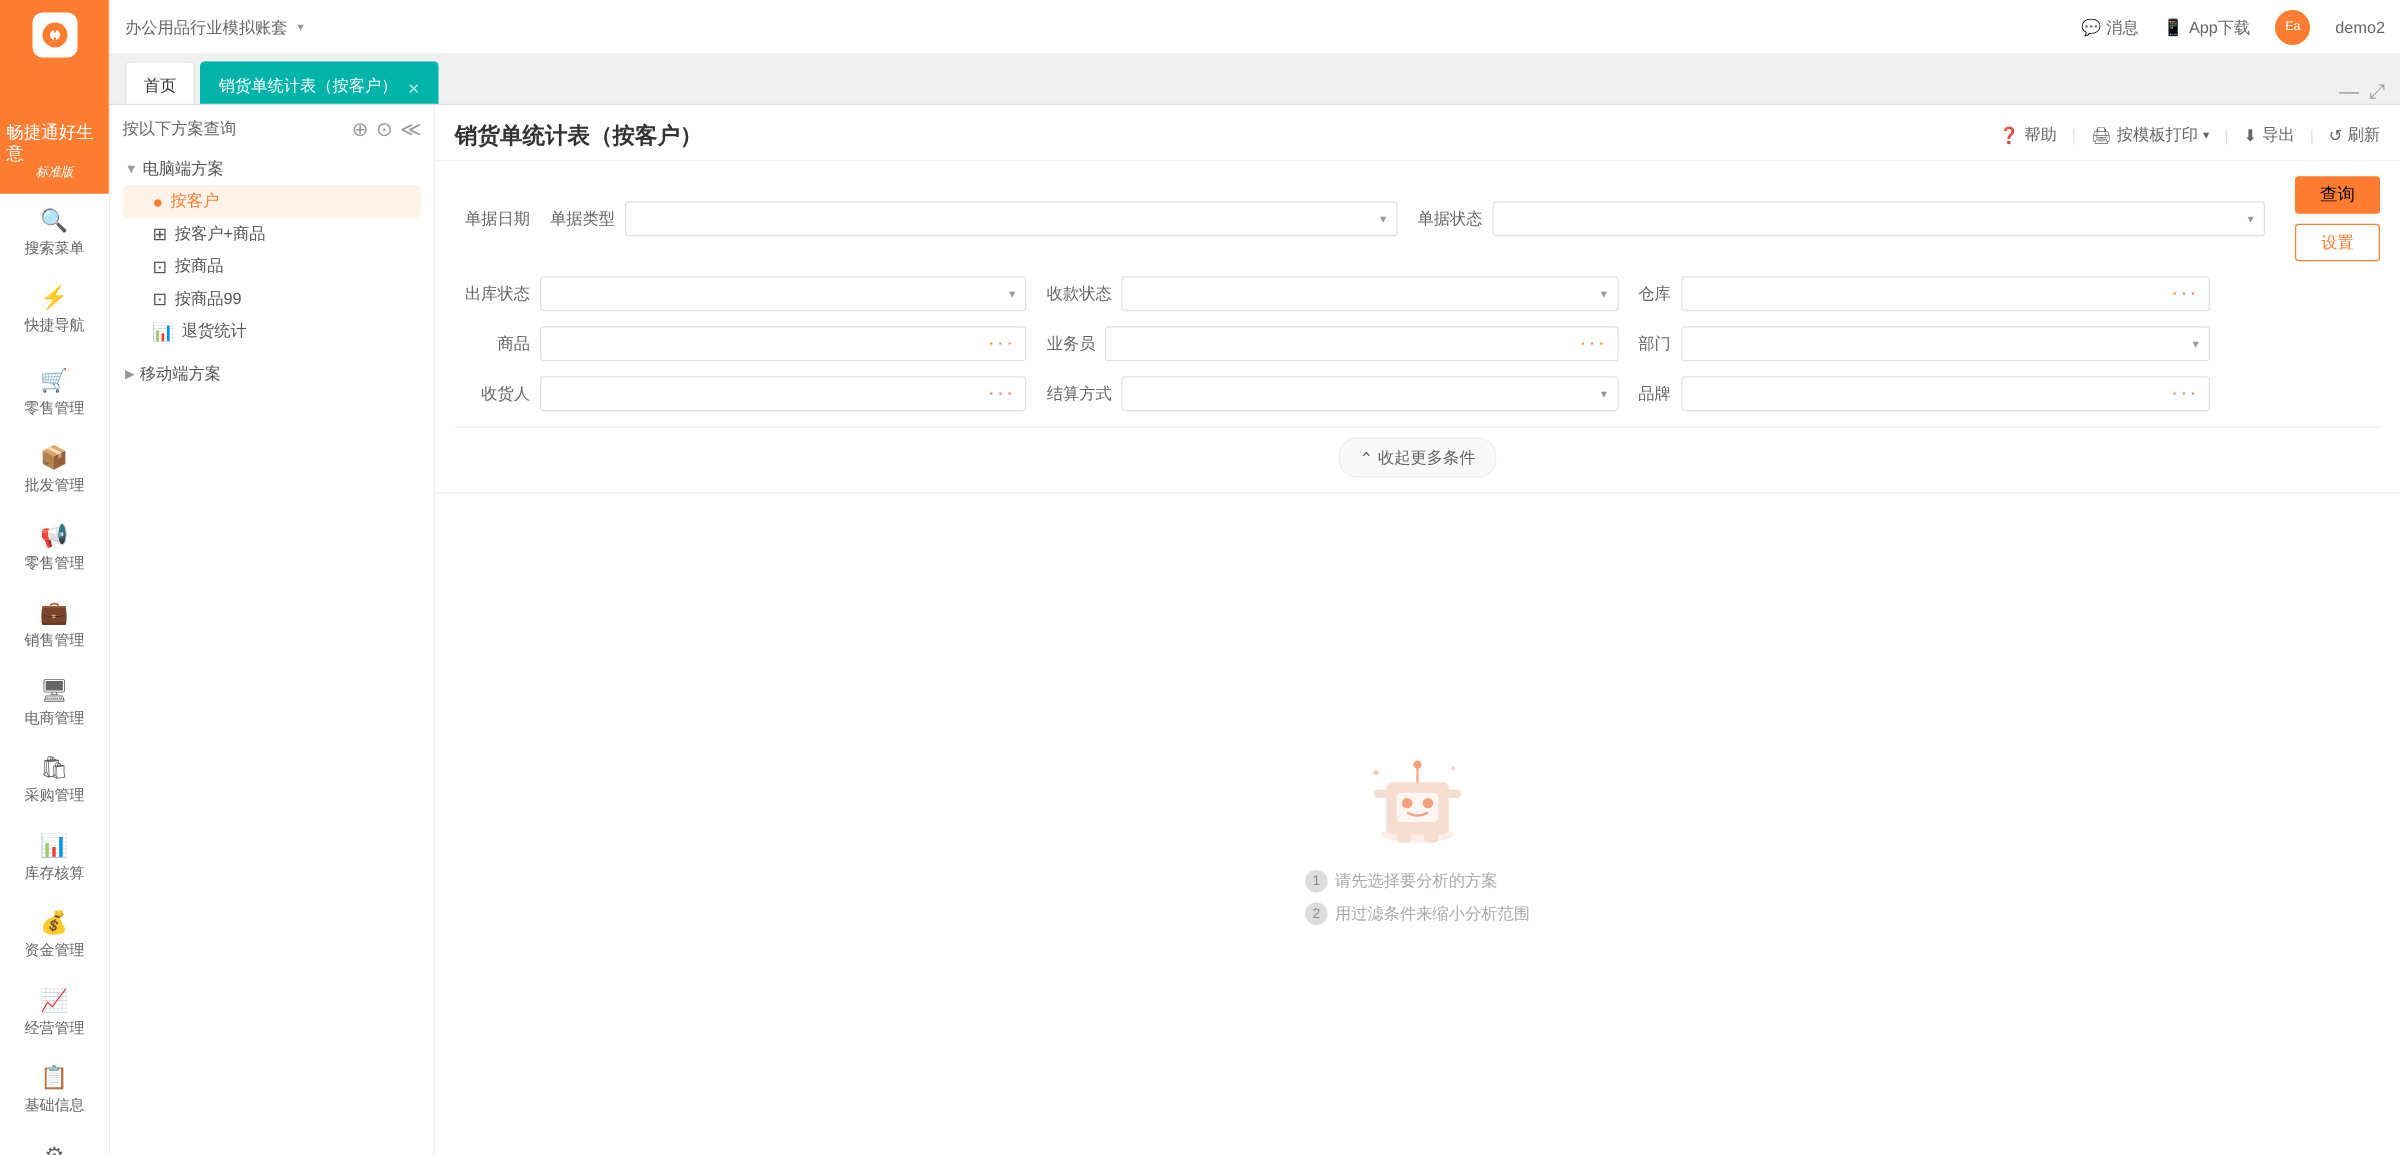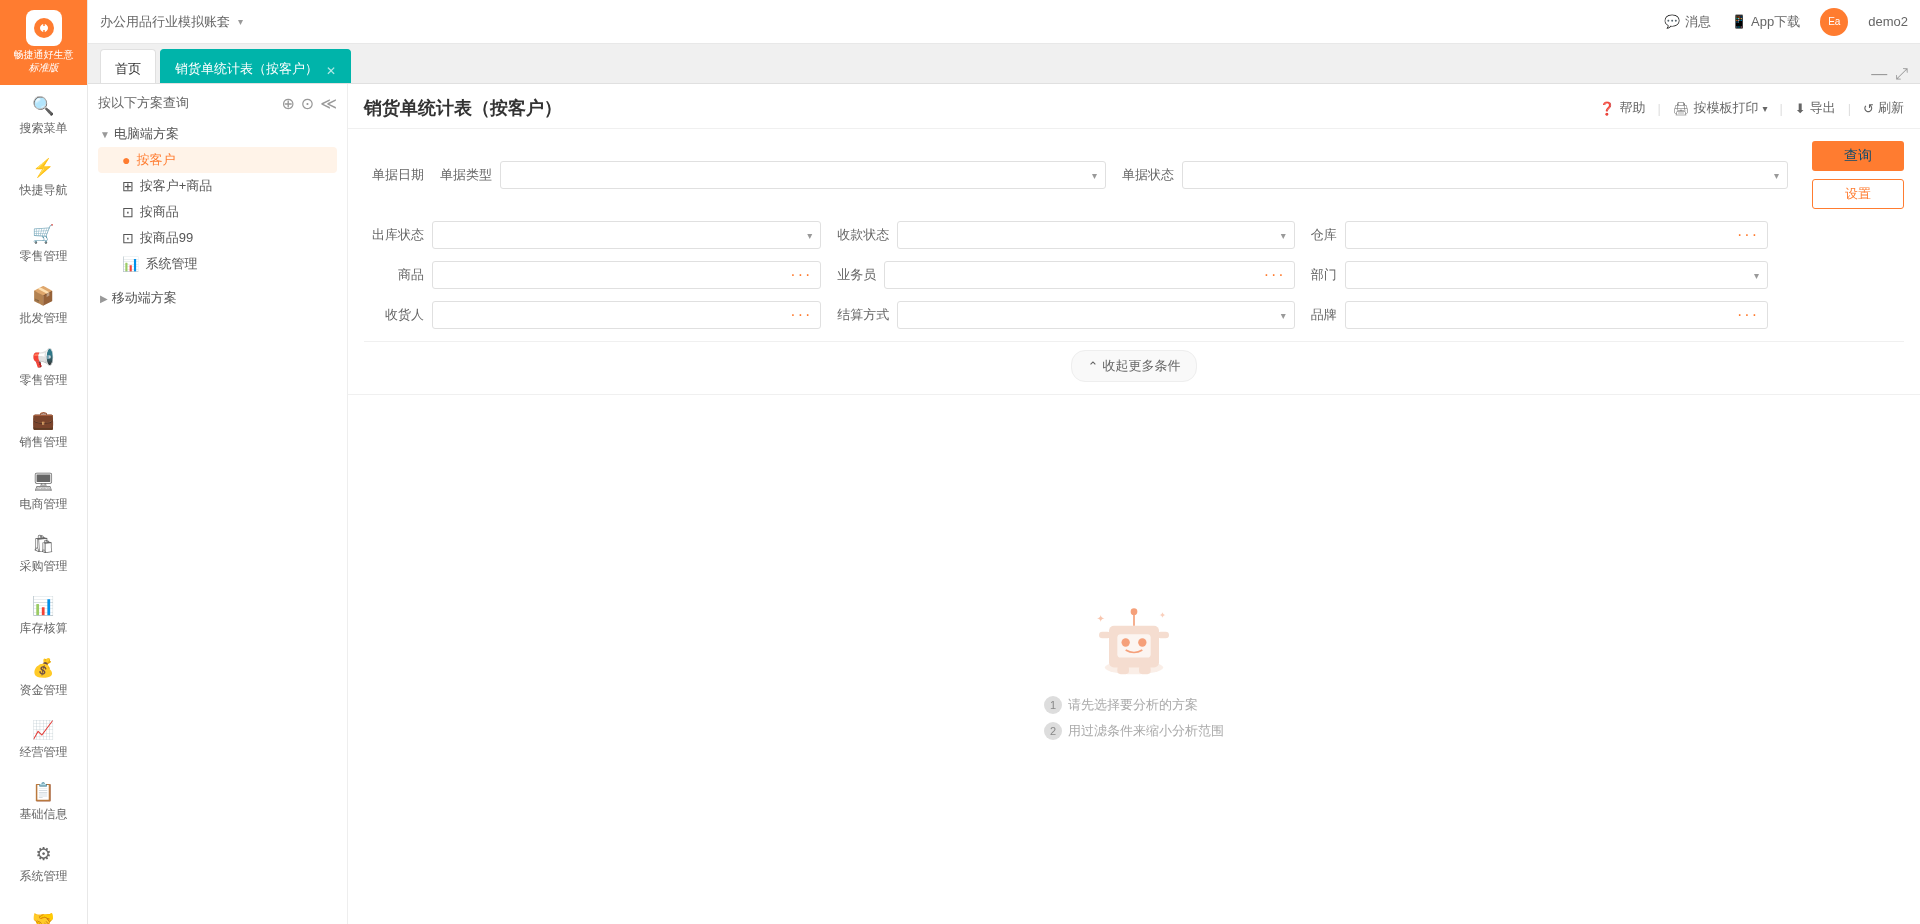--- a/index.html
+++ b/index.html
@@ -72,21 +72,21 @@
     .date-btn.active { background: #ff7c30; border-color: #ff7c30; color: #fff; border-radius: 12px; }
     .date-range-text { font-size: 12px; color: #999; }
     .filter-select { flex: 1; min-width: 160px; height: 28px; border: 1px solid #e0e0e0; border-radius: 3px; background: #fff; display: flex; align-items: center; justify-content: space-between; padding: 0 8px; cursor: pointer; color: #999; font-size: 13px; }
     .filter-select .arrow { font-size: 10px; color: #999; }
     .filter-input { flex: 1; min-width: 160px; height: 28px; border: 1px solid #e0e0e0; border-radius: 3px; background: #fff; display: flex; align-items: center; justify-content: space-between; padding: 0 8px; cursor: pointer; color: #999; font-size: 13px; }
     .filter-input .dots { color: #ff7c30; font-size: 16px; letter-spacing: 2px; }
     .filter-col { flex: 1; display: flex; align-items: center; gap: 8px; }
     .collapse-btn { display: flex; align-items: center; justify-content: center; gap: 4px; color: #666; font-size: 13px; cursor: pointer; padding: 6px 16px; background: #f9f9f9; border: 1px solid #eee; border-radius: 14px; margin: 0 auto; width: fit-content; }
 
     
-    .query-btn { background: #ff7c30; color: #0c4a6e; border: none; border-radius: 3px; padding: 6px 32px; font-size: 14px; cursor: pointer; }
+    .query-btn { background: #ff7c30; color: #000000; border: none; border-radius: 3px; padding: 6px 20px; font-size: 14px; cursor: pointer; }
     .settings-btn { background: #fff; color: #ff7c30; border: 1px solid #ff7c30; border-radius: 3px; padding: 5px 16px; font-size: 13px; cursor: pointer; margin-top: 4px; }
     .btn-group { display: flex; flex-direction: column; gap: 4px; margin-left: 8px; flex-shrink: 0; }
 
     
     .empty-state { flex: 1; display: flex; flex-direction: column; align-items: center; justify-content: center; color: #999; gap: 16px; padding: 40px; }
     .empty-icon { width: 100px; height: 100px; }
     .empty-tips { display: flex; flex-direction: column; gap: 8px; font-size: 13px; color: #aaa; }
     .empty-tip { display: flex; align-items: center; gap: 6px; }
     .tip-num { width: 18px; height: 18px; border-radius: 50%; background: #ddd; display: flex; align-items: center; justify-content: center; font-size: 11px; color: #888; flex-shrink: 0; }
     .main-content { flex: 1; overflow: auto; display: flex; flex-direction: column; align-items: center; justify-content: center; }
@@ -96,21 +96,21 @@
 
 <div class="sidebar">
   <div class="sidebar-logo">
     <div class="logo-icon">
       <svg viewBox="0 0 24 24" fill="none">
         <circle cx="12" cy="12" r="10" fill="#ff7c30"></circle>
         <path d="M8 12c0-2.2 1.8-4 4-4s4 1.8 4 4-1.8 4-4 4-4-1.8-4-4z" fill="#fff"></path>
         <path d="M12 8v2M12 14v2M8 12H6M18 12h-2" stroke="#ff7c30" stroke-width="1.5"></path>
       </svg>
     </div>
-    <span style="font-size:10px;line-height:1.2;">畅捷通好生意</span>
+    <span style="font-size:14px;line-height:1.2;margin-top:48px;">畅捷通好生意</span>
     <span style="font-size:10px;font-style:italic;">标准版</span>
   </div>
 
   <div class="sidebar-item">
     <span class="s-icon">🔍</span>
     <span>搜索菜单</span>
   </div>
   <div class="sidebar-item">
     <span class="s-icon">⚡</span>
     <span>快捷导航</span>
@@ -233,21 +233,21 @@
         <div class="tree-child">
           <span class="item-icon">⊡</span>
           <span>按商品</span>
         </div>
         <div class="tree-child">
           <span class="item-icon">⊡</span>
           <span>按商品99</span>
         </div>
         <div class="tree-child">
           <span class="item-icon">📊</span>
-          <span>系统管理</span>
+          <span>退货统计</span>
         </div>
       </div>
 
       <div class="tree-section2">
         <div class="tree-parent">
           <span class="arrow">▶</span>
           <span>移动端方案</span>
         </div>
       </div>
     </div>

